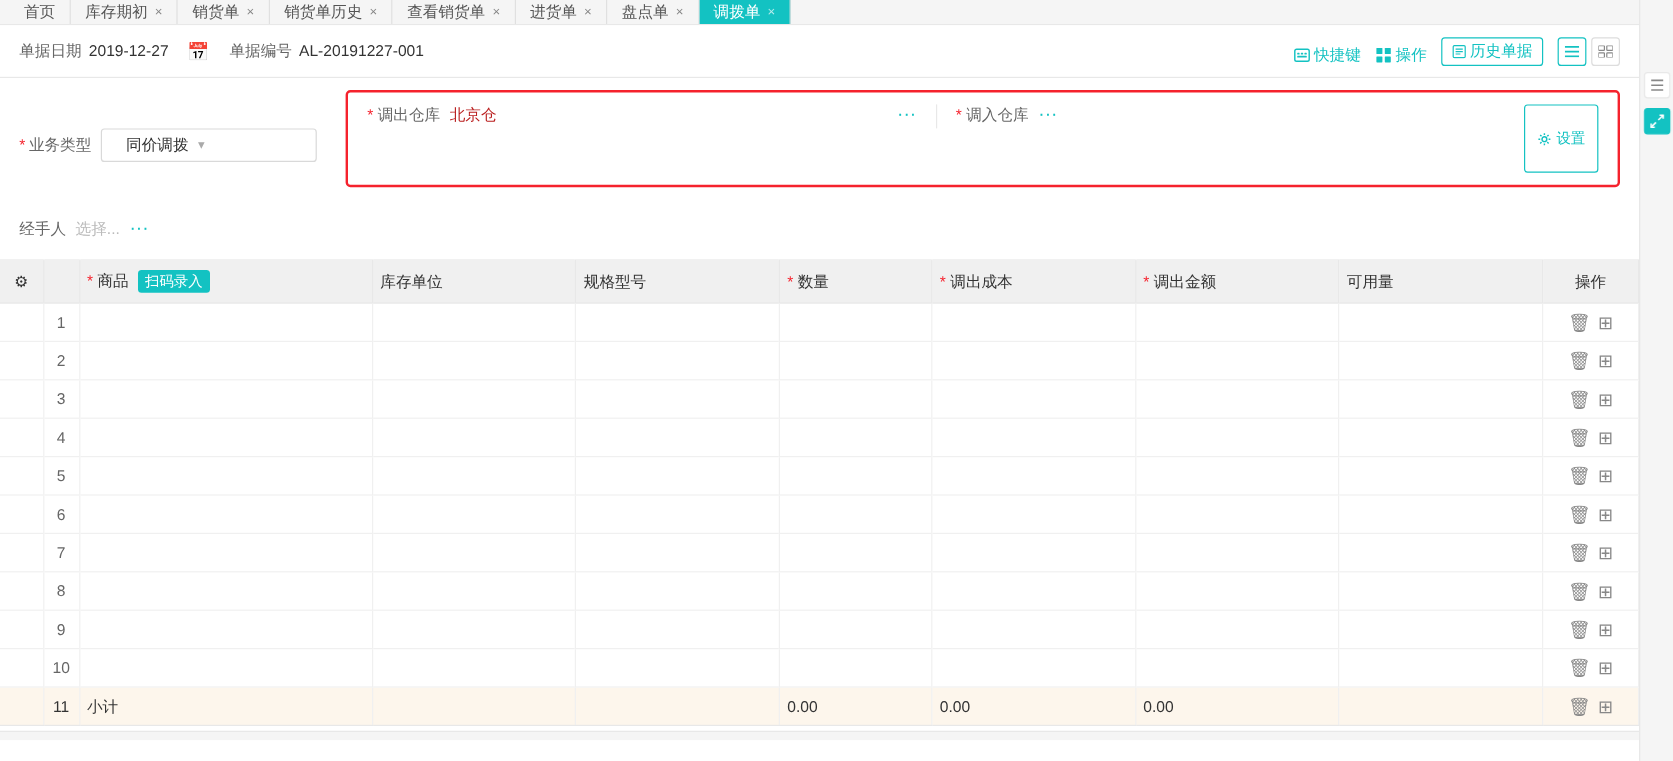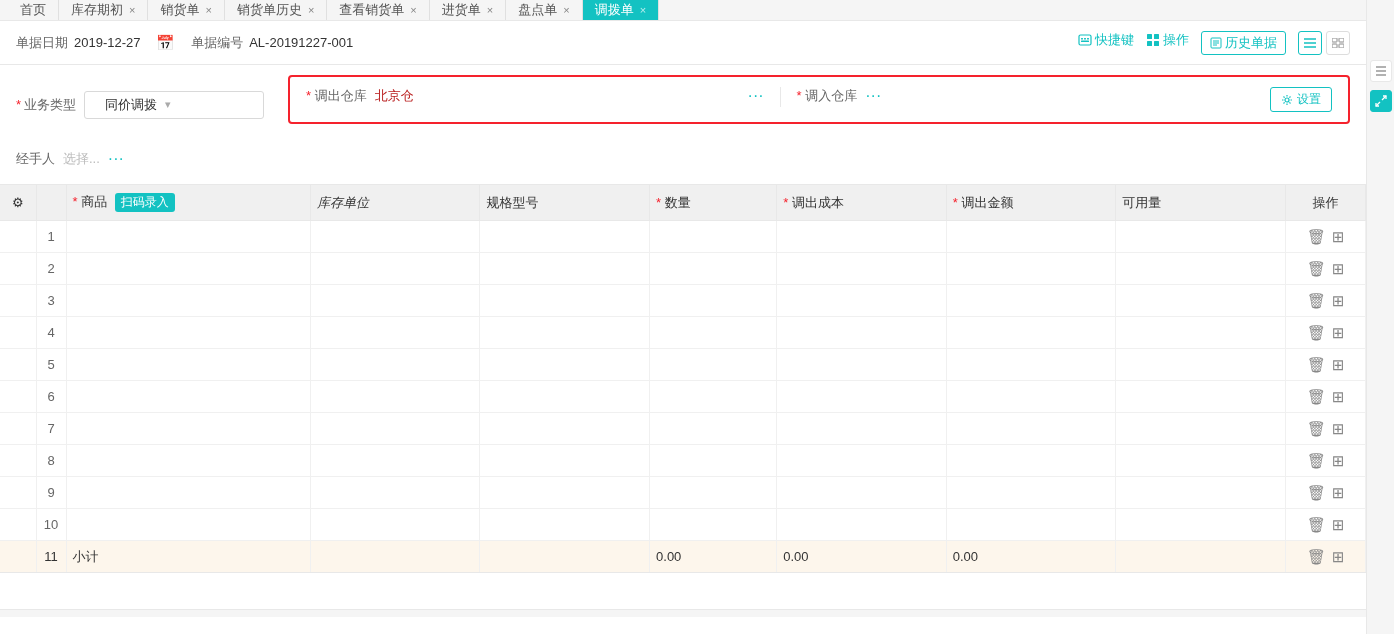--- a/index.html
+++ b/index.html
@@ -56,21 +56,21 @@
     }
     .toolbar-label { color: #666; margin-right: 6px; font-size: 13px; }
     .toolbar-value { color: #333; font-size: 13px; margin-right: 16px; }
     .toolbar-icon {
       color: #13c2c2;
       margin-right: 16px;
       cursor: pointer;
       font-size: 15px;
     }
     .toolbar-spacer { flex: 1; }
-    .toolbar-actions { display: flex; align-items: flex-start; gap: 12px; color: #13c2c2; font-size: 13px; cursor: pointer; }
+    .toolbar-actions { display: flex; align-items: flex-end; gap: 12px; color: #13c2c2; font-size: 13px; cursor: pointer; }
     .toolbar-actions span { display: flex; align-items: center; gap: 3px; }
     .layout-btns { display: flex; gap: 4px; }
     .layout-btn {
       width: 24px; height: 24px;
       border: 1px solid #ddd;
       border-radius: 3px;
       display: flex; align-items: center; justify-content: center;
       cursor: pointer; color: #888; font-size: 12px;
       background: #fff;
     }
@@ -131,21 +131,21 @@
     }
     .wh-label { color: #666; }
     .wh-label .req { color: #f5222d; }
     .wh-value { color: #b91c1c; font-weight: normal; flex: 1; }
     .wh-dots { color: #13c2c2; cursor: pointer; font-size: 16px; }
     .wh-divider { width: 1px; height: 20px; background: #e8e8e8; }
     .settings-btn {
       display: flex;
       align-items: center;
       gap: 4px;
-      padding: 3px 10px;
+      padding: 19px 10px;
       border: 1px solid #13c2c2;
       color: #13c2c2;
       border-radius: 3px;
       cursor: pointer;
       font-size: 12px;
       white-space: nowrap;
     }
 
     .person-row {
       display: flex;
@@ -187,21 +187,21 @@
       display: inline-flex;
       align-items: center;
       background: #13c2c2;
       color: #fff;
       border-radius: 3px;
       padding: 1px 6px;
       font-size: 12px;
       cursor: pointer;
       margin-left: 4px;
     }
-    .th-unit { min-width: 80px; font-style: italic; }
+    .th-unit { min-width: 80px; }
     .th-spec { min-width: 80px; }
     .th-qty { min-width: 60px; }
     .th-cost { min-width: 80px; }
     .th-amount { min-width: 80px; }
     .th-available { min-width: 80px; }
     .th-op { width: 80px; text-align: center; }
 
     tbody tr {
       border-bottom: 1px solid #f0f0f0;
     }

